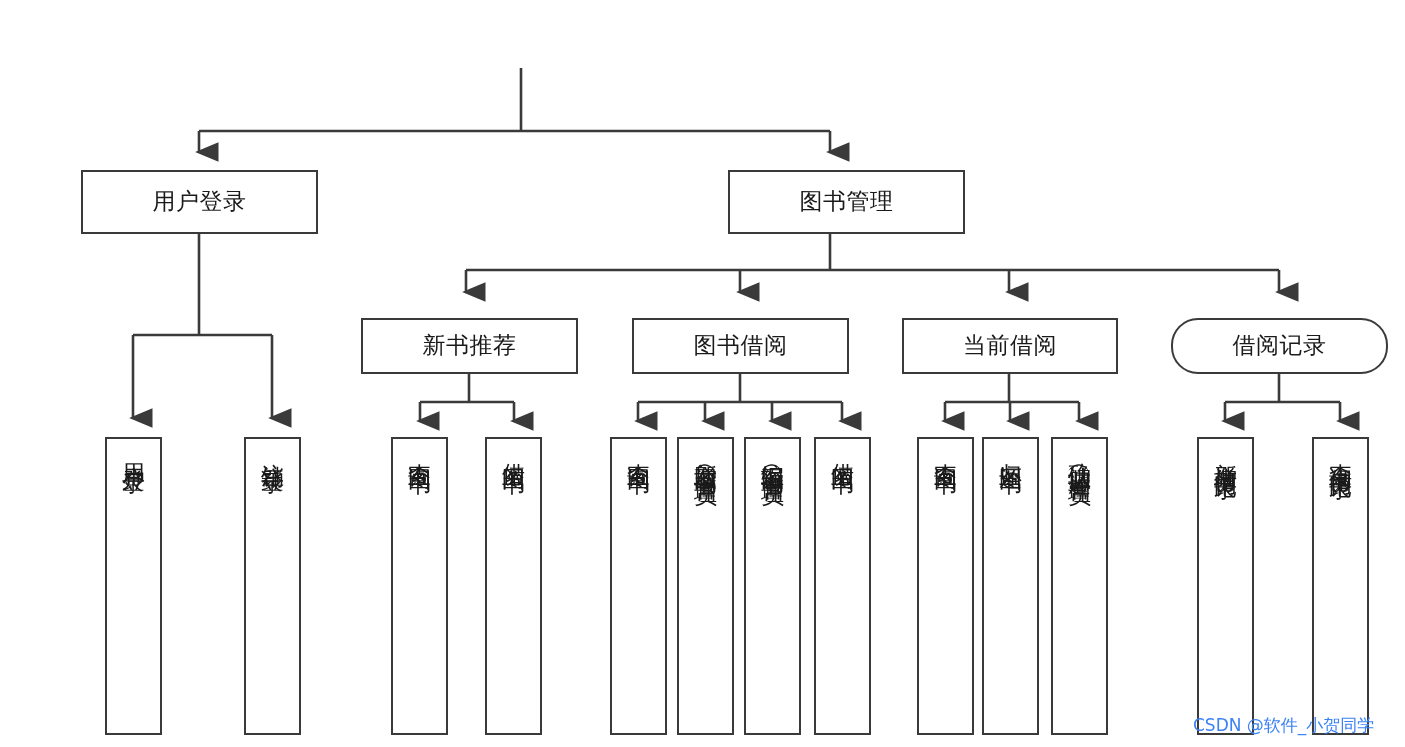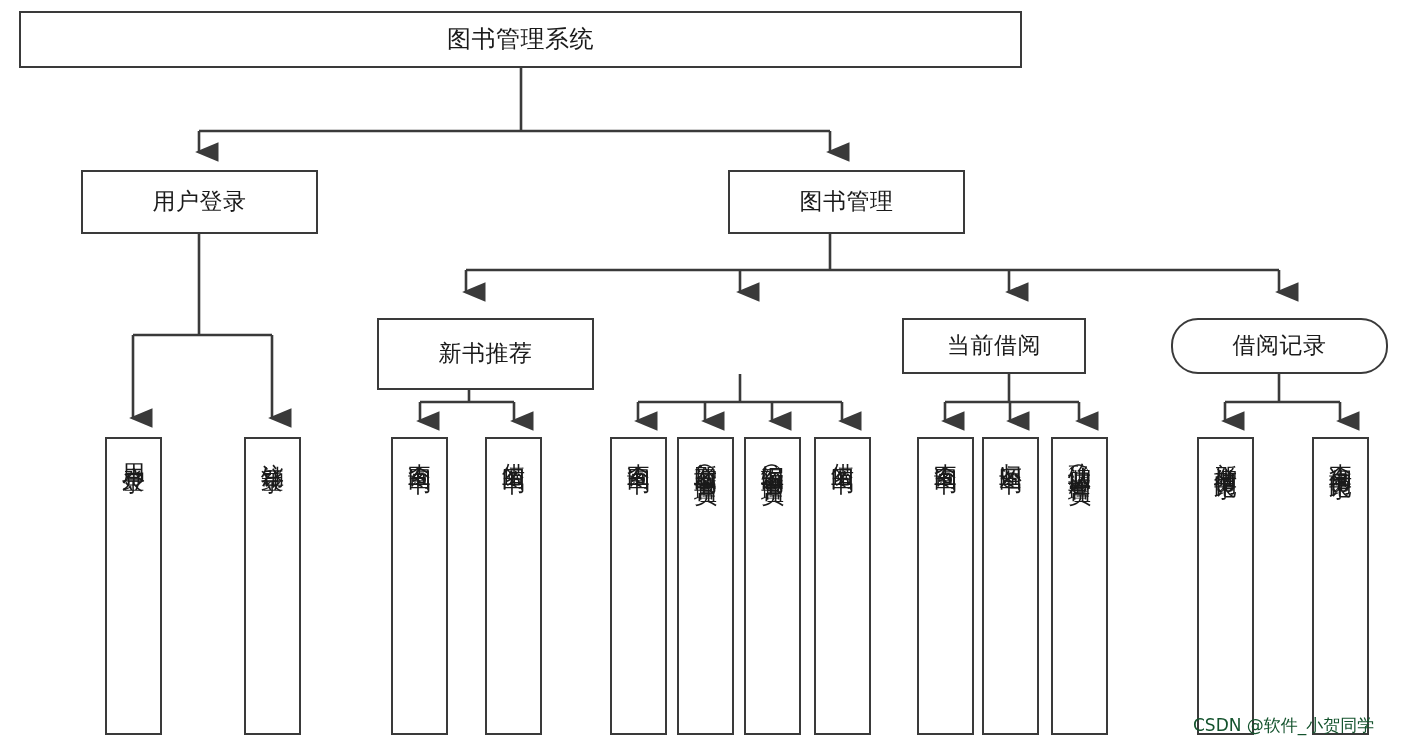--- a/index.html
+++ b/index.html
@@ -58,21 +58,21 @@
     font-size: 23px;
     line-height: 1.18;
     letter-spacing: 3px;
     white-space: nowrap;
   }
   .watermark {
     position: absolute;
     left: 1193px;
     top: 714px;
     font-size: 17px;
-    color: #14532d;
+    color: #3b82f6;
     white-space: nowrap;
     z-index: 5;
     font-family: "DejaVu Sans", "Liberation Sans", sans-serif;
   }
 </style>
 </head>
 <body>
 
 <div id="canvas">
 
@@ -119,35 +119,35 @@
       <path d="M 1010 402 L 1010 421" marker-end="url(#arrow)"></path>
       <path d="M 1079 402 L 1079 421" marker-end="url(#arrow)"></path>
 
       <path d="M 1279 374 L 1279 402"></path>
       <path d="M 1225 402 L 1340 402"></path>
       <path d="M 1225 402 L 1225 421" marker-end="url(#arrow)"></path>
       <path d="M 1340 402 L 1340 421" marker-end="url(#arrow)"></path>
     </g>
   </svg>
 
-  <div class="node root horiz" style="left:19px; top:11px; width:1003px; height:57px;">
-    <span class="node-label">图书管理系统</span>
-  </div>
 
   <div class="node horiz" style="left:81px; top:170px; width:237px; height:64px;">
     <span class="node-label">用户登录</span>
   </div>
   <div class="node horiz" style="left:712px; top:170px; width:237px; height:64px;margin-left:16px;">
     <span class="node-label">图书管理</span>
   </div>
 
-  <div class="node horiz" style="left:361px; top:318px; width:217px; height:72px;margin-left:16px;">
+  <div class="node horiz" style="left:361px; top:318px; width:217px; height:56px;">
     <span class="node-label">新书推荐</span>
   </div>
-  <div class="node horiz" style="left:902px; top:318px; width:184px; height:56px;align-items:center;">
+  <div class="node horiz" style="left:632px; top:318px; width:217px; height:56px;">
+    <span class="node-label">图书借阅</span>
+  </div>
+  <div class="node horiz" style="left:902px; top:318px; width:216px; height:56px;align-items:center;">
     <span class="node-label">当前借阅</span>
   </div>
   <div class="node horiz" style="left:1171px; top:318px; width:217px; height:56px;border-radius:27px;">
     <span class="node-label">借阅记录</span>
   </div>
 
   <div class="node vert" style="left:105px; top:437px; width:57px; height:298px;">
     <span class="node-label">用户登录</span>
   </div>
   <div class="node vert" style="left:244px; top:437px; width:57px; height:298px;">

